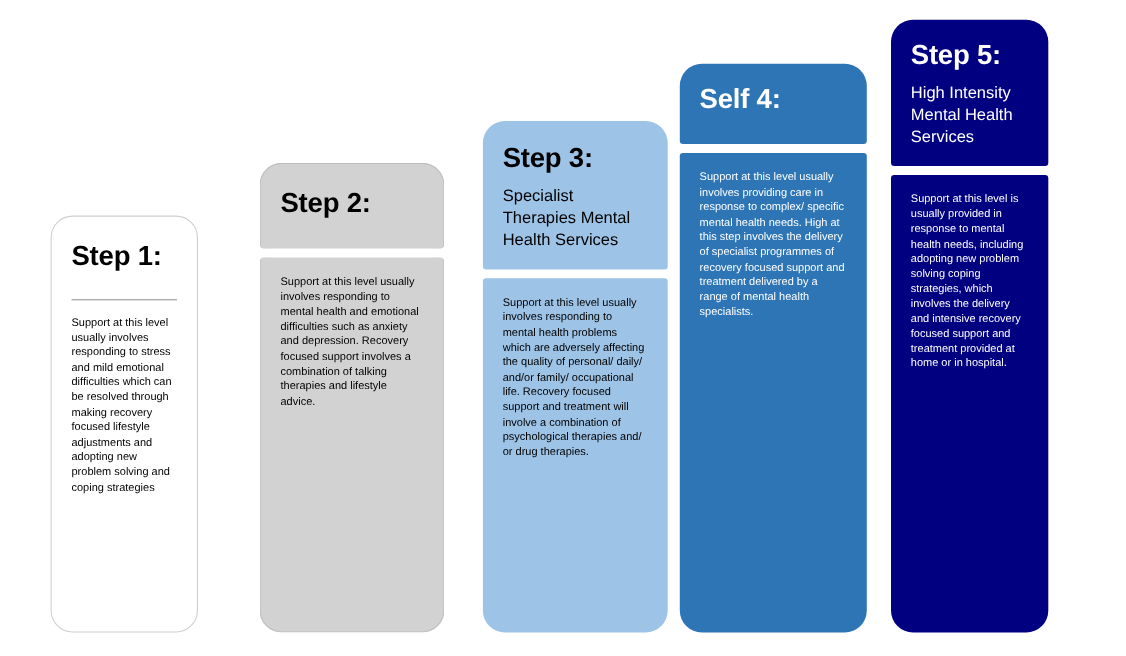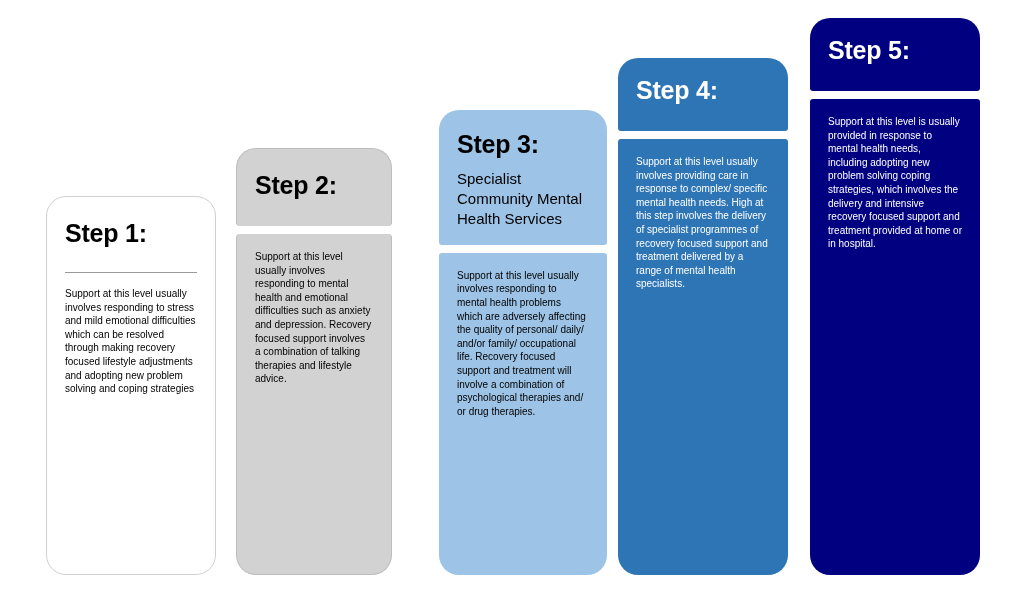--- a/index.html
+++ b/index.html
@@ -63,21 +63,21 @@
 
   .step-text {
     font-size: 10px;
     line-height: 1.36;
     margin: 0;
   }
 
   
   #step-1 {
     left: 46px;
-    width: 170px;
+    width: 134px;
     top: 196px;
   }
   #step-1 .step-card {
     height: 100%;
     box-sizing: border-box;
     border: 1px solid #d0d0d0;
     border-radius: 20px;
     background: #ffffff;
     display: flex;
     flex-direction: column;
@@ -100,21 +100,21 @@
   }
   #step-1 .step-title,
   #step-1 .step-subtitle,
   #step-1 .step-text { color: #000000; }
 
   
   .step.split .step-header { margin-bottom: 8px; }
 
   #step-2 {
     left: 236px;
-    width: 156px;
+    width: 168px;
     top: 148px;
   }
   #step-2 .step-header,
   #step-2 .step-body { background: #d2d2d2; border: 1px solid #bdbdbd; }
   #step-2 .step-header { border-bottom: none; border-radius: 20px 20px 4px 4px; }
   #step-2 .step-body { border-top: none; border-radius: 4px 4px 20px 20px; }
   #step-2 .step-title,
   #step-2 .step-subtitle,
   #step-2 .step-text { color: #000000; }
 
@@ -140,21 +140,21 @@
   #step-4 .step-header,
   #step-4 .step-body { background: #2e75b6; }
   #step-4 .step-header { border-radius: 20px 20px 3px 3px; }
   #step-4 .step-body { border-radius: 3px 3px 20px 20px; }
   #step-4 .step-title,
   #step-4 .step-subtitle,
   #step-4 .step-text { color: #ffffff; }
 
   #step-5 {
     left: 810px;
-    width: 170px;
+    width: 143px;
     top: 18px;
   }
   #step-5 .step-header,
   #step-5 .step-body { background: #000080; }
   #step-5 .step-header { border-radius: 20px 20px 3px 3px; }
   #step-5 .step-body { border-radius: 3px 3px 20px 20px; }
   #step-5 .step-title,
   #step-5 .step-subtitle,
   #step-5 .step-text { color: #ffffff; }
 
@@ -186,39 +186,42 @@
     </div>
     <div class="step-body">
       <p class="step-text">Support at this level usually involves responding to mental health and emotional difficulties such as anxiety and depression. Recovery focused support involves a combination of talking therapies and lifestyle advice.</p>
     </div>
   </div>
 
   <div class="step split" id="step-3">
     <div class="step-header">
       <div class="step-title">Step 3:</div>
       <div class="step-subtitle">Specialist
-Community Mental
+Therapies Mental
 Health Services</div>
     </div>
     <div class="step-body">
       <p class="step-text">Support at this level usually involves responding to mental health problems which are adversely affecting the quality of personal/ daily/ and/or family/ occupational life. Recovery focused support and treatment will involve a combination of psychological therapies and/ or drug therapies.</p>
     </div>
   </div>
 
   <div class="step split" id="step-4">
     <div class="step-header">
-      <div class="step-title">Step 4:</div>
+      <div class="step-title">Self 4:</div>
     </div>
     <div class="step-body">
       <p class="step-text">Support at this level usually involves providing care in response to complex/ specific mental health needs. High at this step involves the delivery of specialist programmes of recovery focused support and treatment delivered by a range of mental health specialists.</p>
     </div>
   </div>
 
   <div class="step split" id="step-5">
     <div class="step-header">
       <div class="step-title">Step 5:</div>
+      <div class="step-subtitle">High Intensity
+Mental Health
+Services</div>
     </div>
     <div class="step-body">
       <p class="step-text">Support at this level is usually provided in response to mental health needs, including adopting new problem solving coping strategies, which involves the delivery and intensive recovery focused support and treatment provided at home or in hospital.</p>
     </div>
   </div>
 
 </div>
 
 </body></html>

